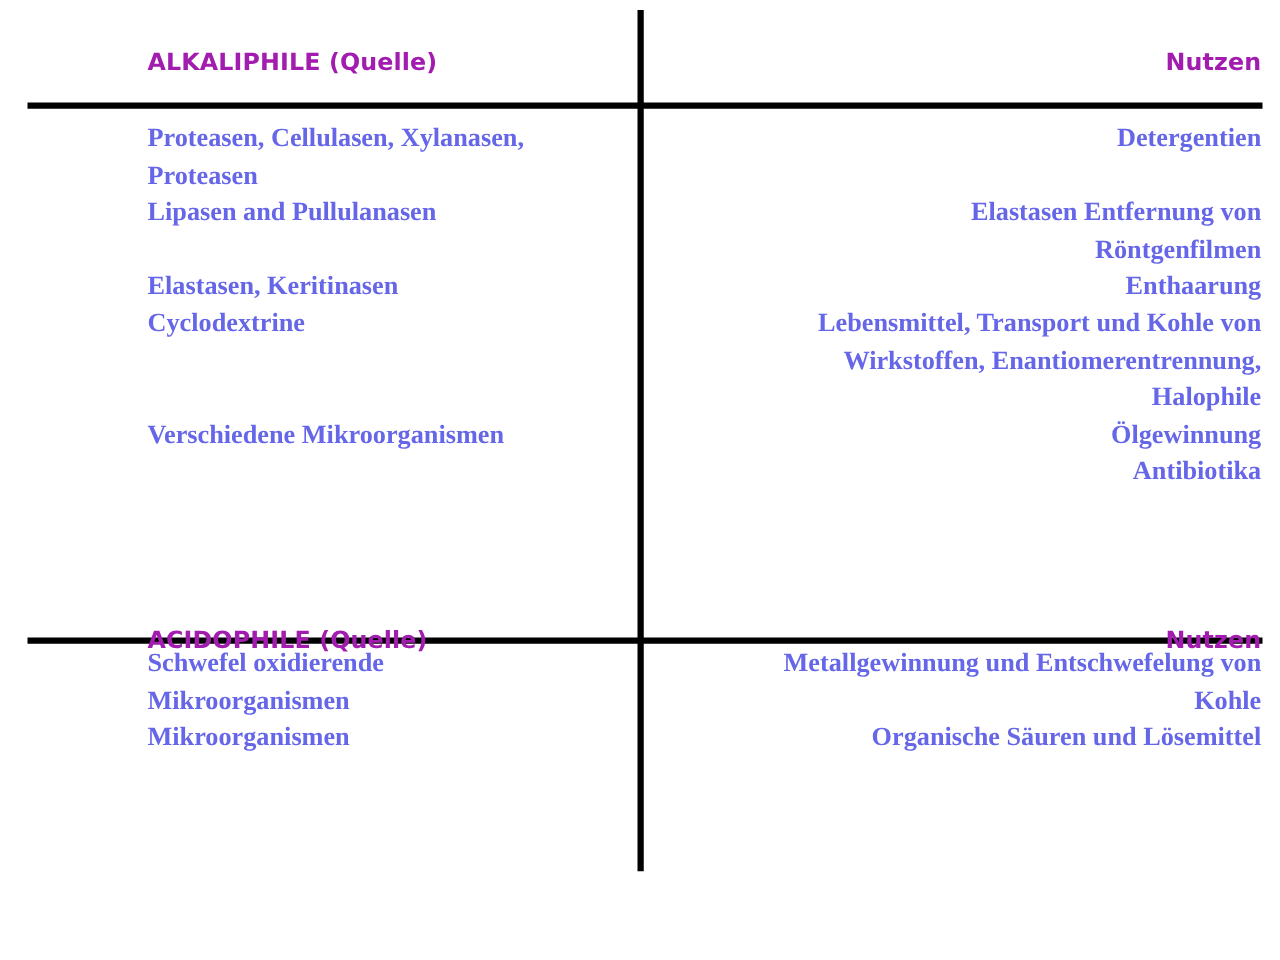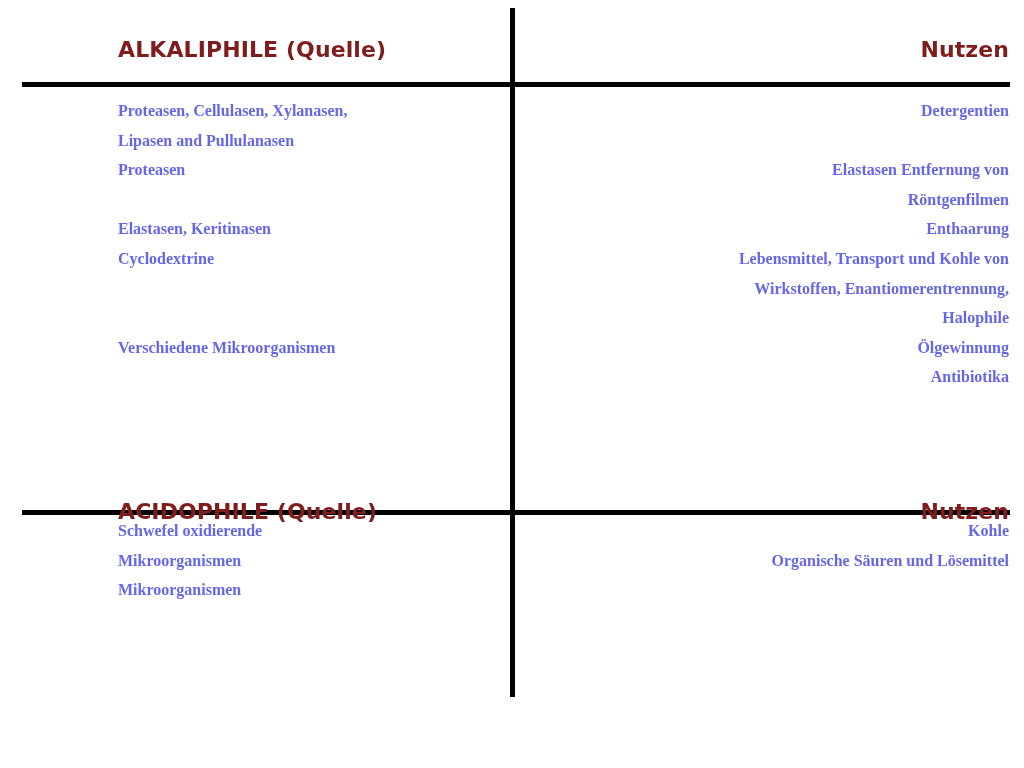--- a/index.html
+++ b/index.html
@@ -57,31 +57,31 @@
 
   
   .band-head-1 { top: 36px; }
   .band-head-2 { top: 464px; margin-top: 34px; }
   .band-body-1 { top: 96px; }
   .band-body-2 { top: 516px; }
 
   .head-text {
     font-family: "DejaVu Sans", "Liberation Sans", sans-serif;
     font-weight: bold;
-    font-size: 22px;
+    font-size: 19px;
     line-height: 28px;
-    color: #7f1d1d;
+    color: #a21caf;
     white-space: nowrap;
     letter-spacing: 0.1px;
   }
 
   .body-text {
     font-family: "Liberation Serif", "DejaVu Serif", serif;
     font-weight: bold;
-    font-size: 16px;
+    font-size: 21px;
     line-height: 29.6px;
     color: #6666E8;
   }
 
   .body-text .line {
     display: block;
     white-space: nowrap;
     min-height: 29.6px;
   }
   .body-text .line.spacer {
@@ -96,22 +96,22 @@
   <div class="vrule"></div>
   <div class="hrule rule-1"></div>
   <div class="hrule rule-2"></div>
 
   <div class="col-left band-head-1 head-text">ALKALIPHILE (Quelle)</div>
 
   <div class="col-right band-head-1 head-text">Nutzen</div>
 
   <div class="col-left band-body-1 body-text">
     <span class="line">Proteasen, Cellulasen, Xylanasen,</span>
+    <span class="line">Proteasen</span>
     <span class="line">Lipasen and Pullulanasen</span>
-    <span class="line">Proteasen</span>
     <span class="line spacer"></span>
     <span class="line">Elastasen, Keritinasen</span>
     <span class="line">Cyclodextrine</span>
     <span class="line spacer"></span>
     <span class="line spacer"></span>
     <span class="line">Verschiedene Mikroorganismen</span>
   </div>
 
   <div class="col-right band-body-1 body-text">
     <span class="line">Detergentien</span>
@@ -130,17 +130,18 @@
 
   <div class="col-right band-head-2 head-text">Nutzen</div>
 
   <div class="col-left band-body-2 body-text">
     <span class="line">Schwefel oxidierende</span>
     <span class="line">Mikroorganismen</span>
     <span class="line">Mikroorganismen</span>
   </div>
 
   <div class="col-right band-body-2 body-text">
+    <span class="line">Metallgewinnung und Entschwefelung von</span>
     <span class="line">Kohle</span>
     <span class="line">Organische Säuren und Lösemittel</span>
   </div>
 
 </div>
 
 </body></html>

